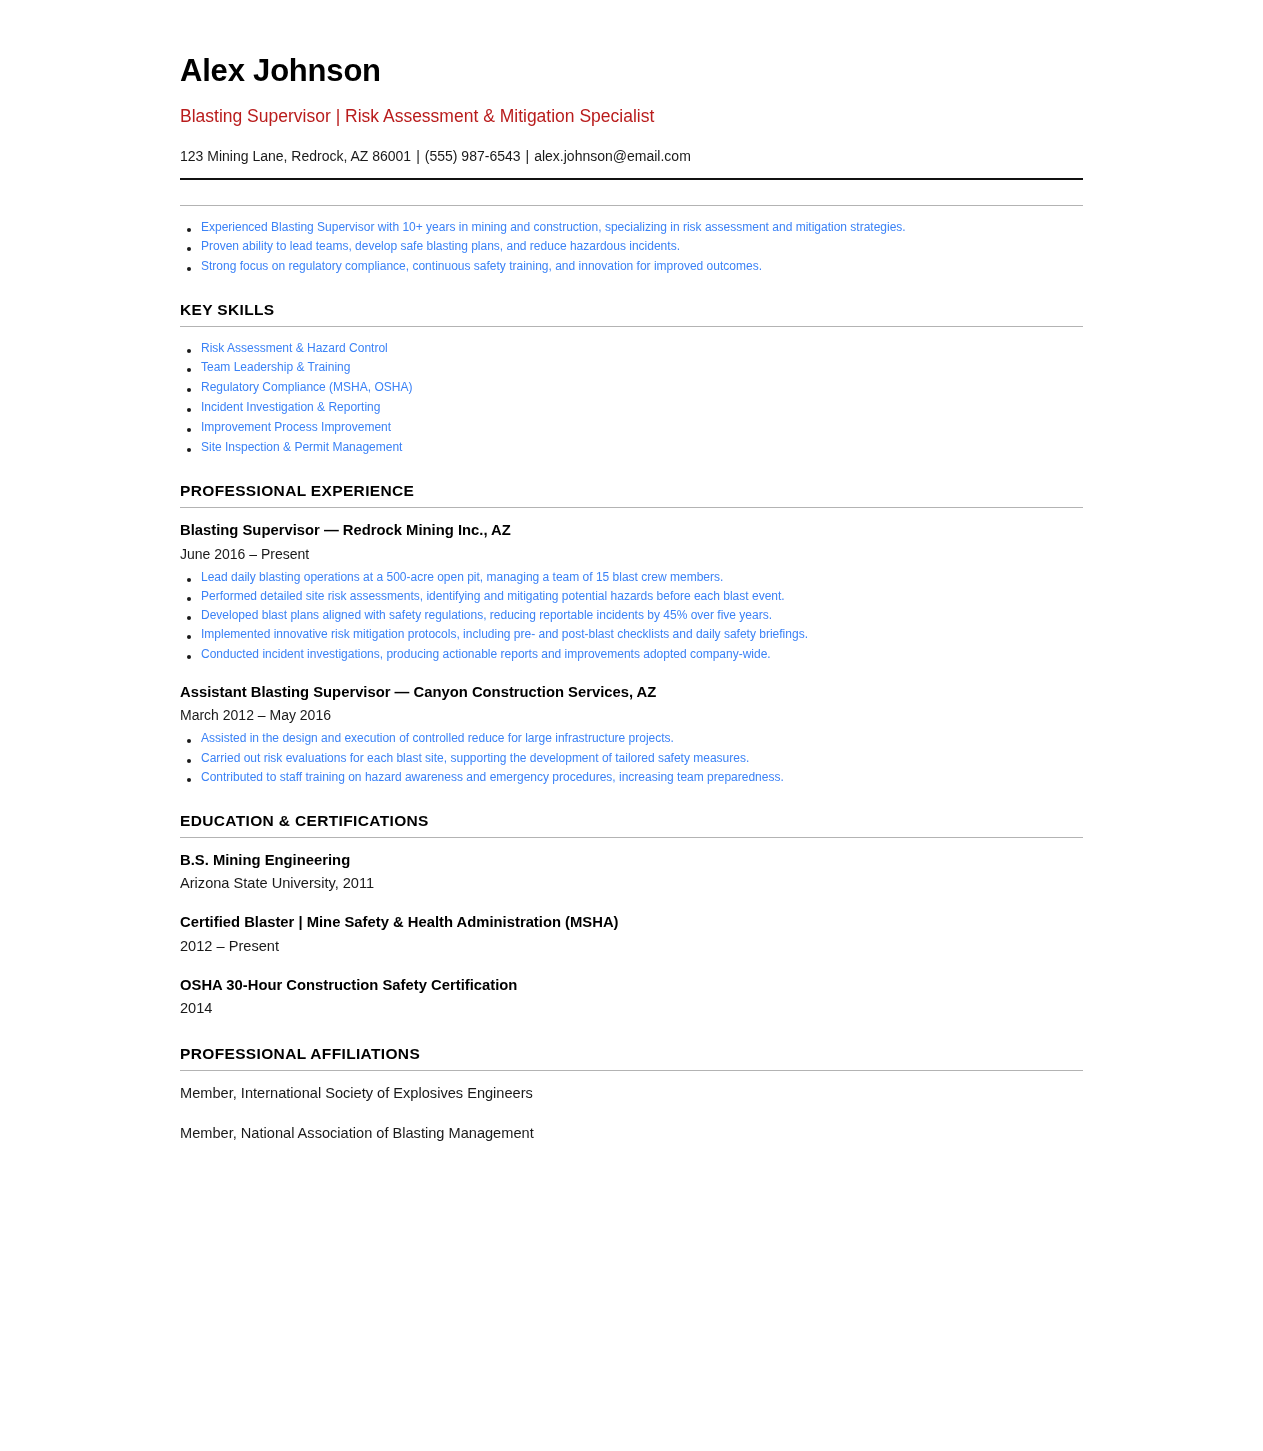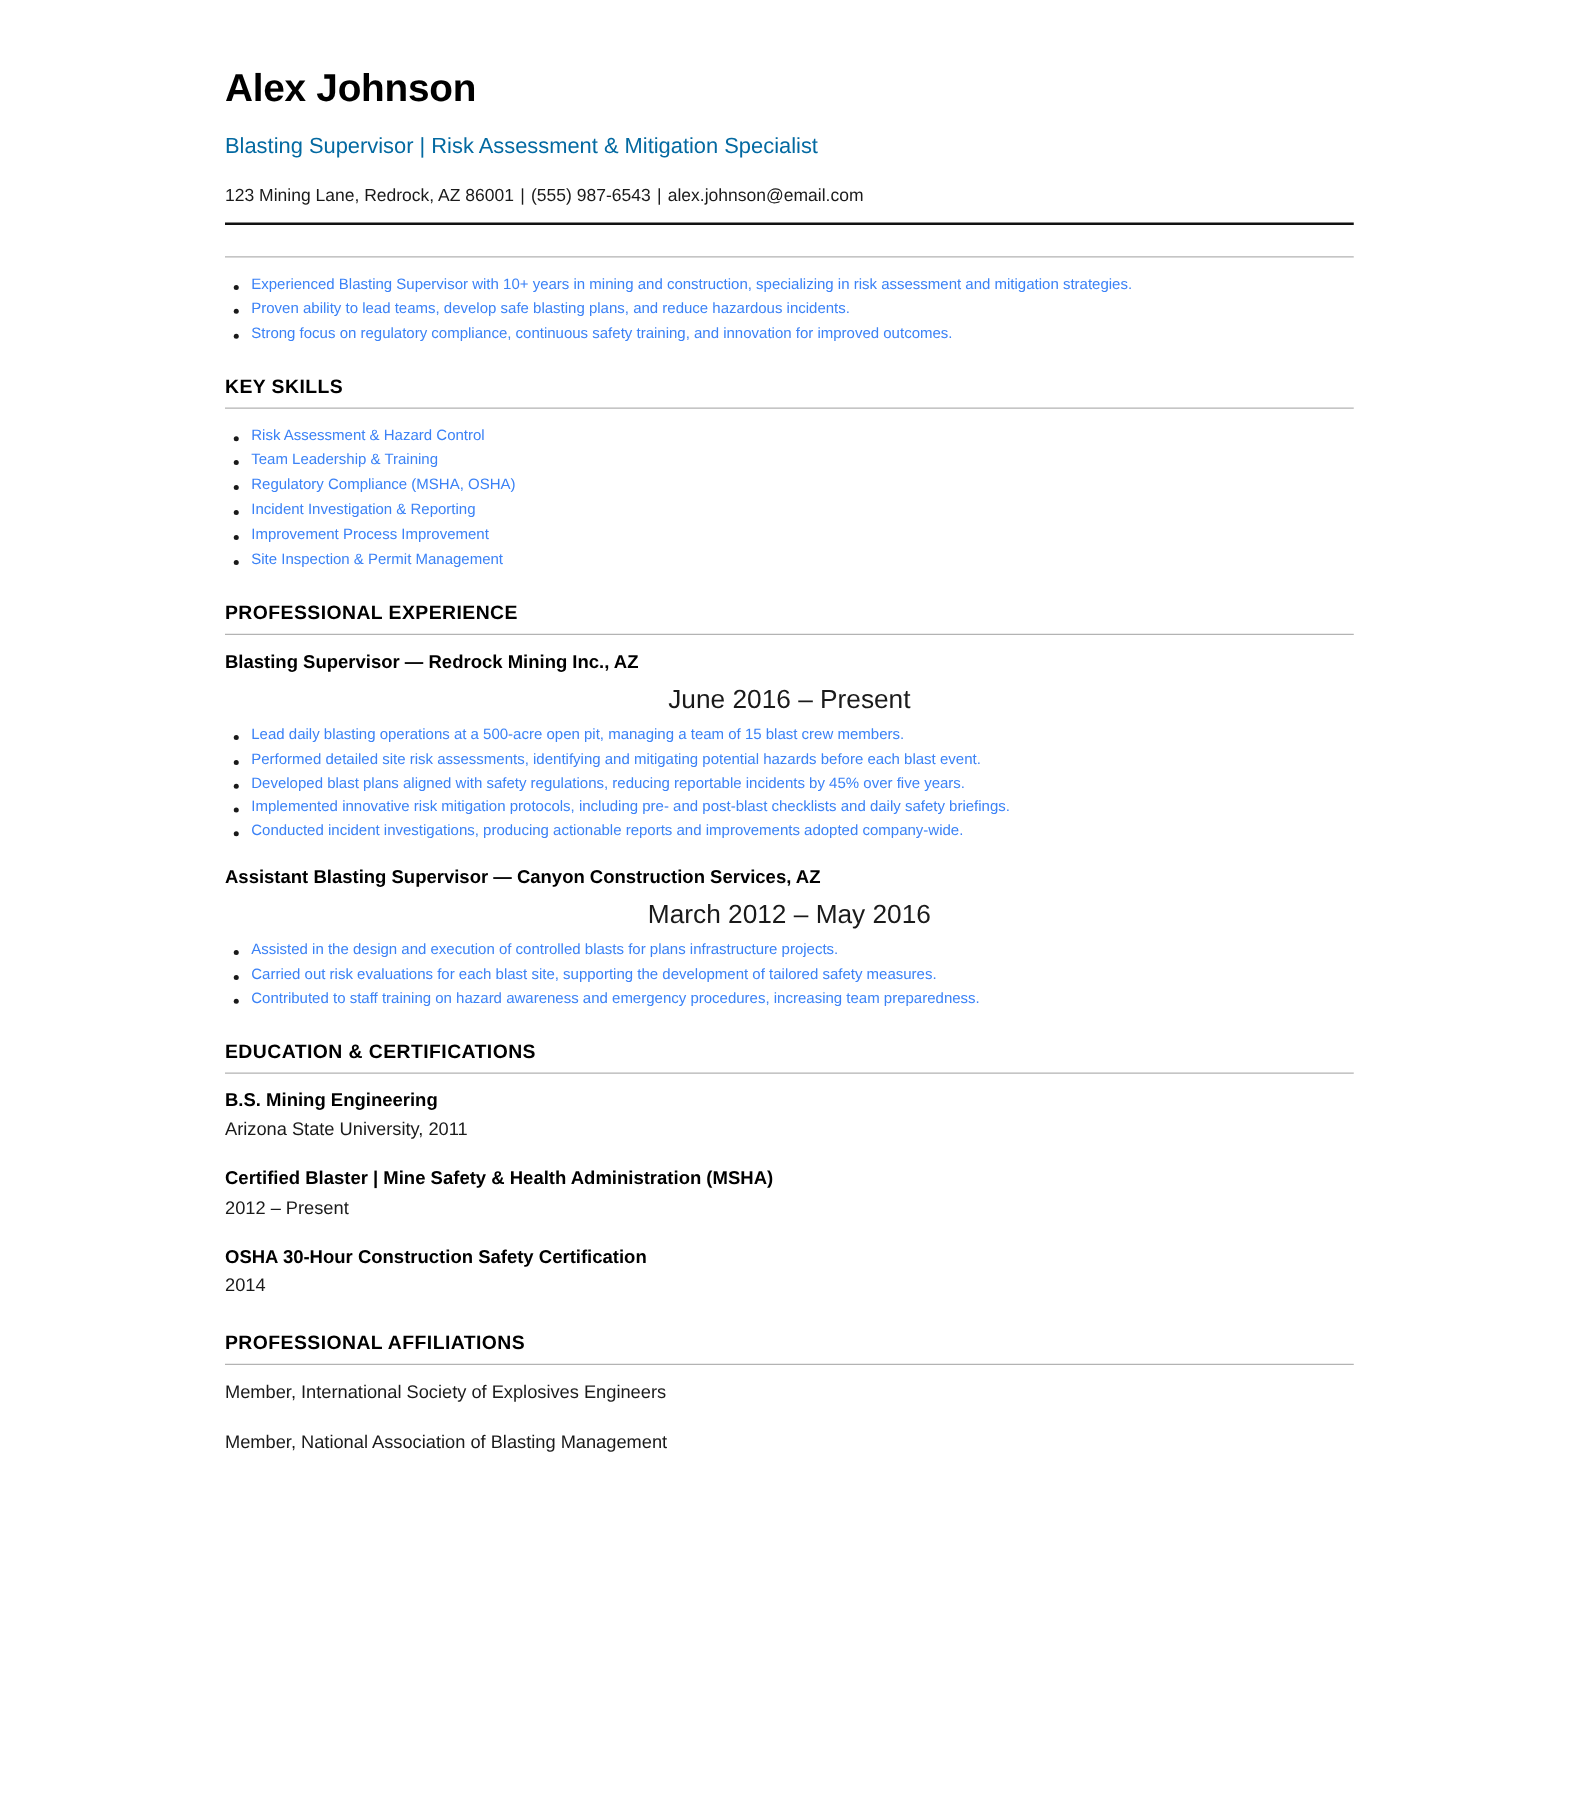--- a/index.html
+++ b/index.html
@@ -37,21 +37,21 @@
     letter-spacing: -0.2px;
     line-height: 1.2;
     margin: 0 0 16px 0;
     color: #000000;
   }
   .headline {
     font-size: 17.5px;
     font-weight: normal;
     line-height: 1.3;
     margin: 0 0 19px 0;
-    color: #0369a1;
+    color: #b91c1c;
   }
   .contact {
     font-size: 14px;
     line-height: 1.3;
     margin: 0 0 13px 0;
     color: #1a1a1a;
   }
   .contact .sep {
     padding: 0 5px;
   }
@@ -115,25 +115,24 @@
     margin-top: 18px;
   }
   .entry-title {
     font-size: 14.8px;
     font-weight: bold;
     color: #000000;
     line-height: 1.45;
     margin: 0;
   }
   .entry-meta {
-    font-size: 21px;
+    font-size: 14px;
     color: #1a1a1a;
     line-height: 1.5;
     margin: 2px 0 3px 0;
-    text-align: center;
   }
 
   
   .edu-entry {
     margin-bottom: 17px;
   }
   .edu-entry:last-child {
     margin-bottom: 0;
   }
   .edu-title {
@@ -211,21 +210,21 @@
           <li>Developed blast plans aligned with safety regulations, reducing reportable incidents by 45% over five years.</li>
           <li>Implemented innovative risk mitigation protocols, including pre- and post-blast checklists and daily safety briefings.</li>
           <li>Conducted incident investigations, producing actionable reports and improvements adopted company-wide.</li>
         </ul>
       </div>
 
       <div class="entry">
         <div class="entry-title">Assistant Blasting Supervisor — Canyon Construction Services, AZ</div>
         <div class="entry-meta">March 2012 – May 2016</div>
         <ul class="bullets">
-          <li>Assisted in the design and execution of controlled blasts for plans infrastructure projects.</li>
+          <li>Assisted in the design and execution of controlled reduce for large infrastructure projects.</li>
           <li>Carried out risk evaluations for each blast site, supporting the development of tailored safety measures.</li>
           <li>Contributed to staff training on hazard awareness and emergency procedures, increasing team preparedness.</li>
         </ul>
       </div>
     </section>
 
     <section class="section">
       <h2 class="section-title">EDUCATION &amp; CERTIFICATIONS</h2>
       <hr class="section-rule">
 

